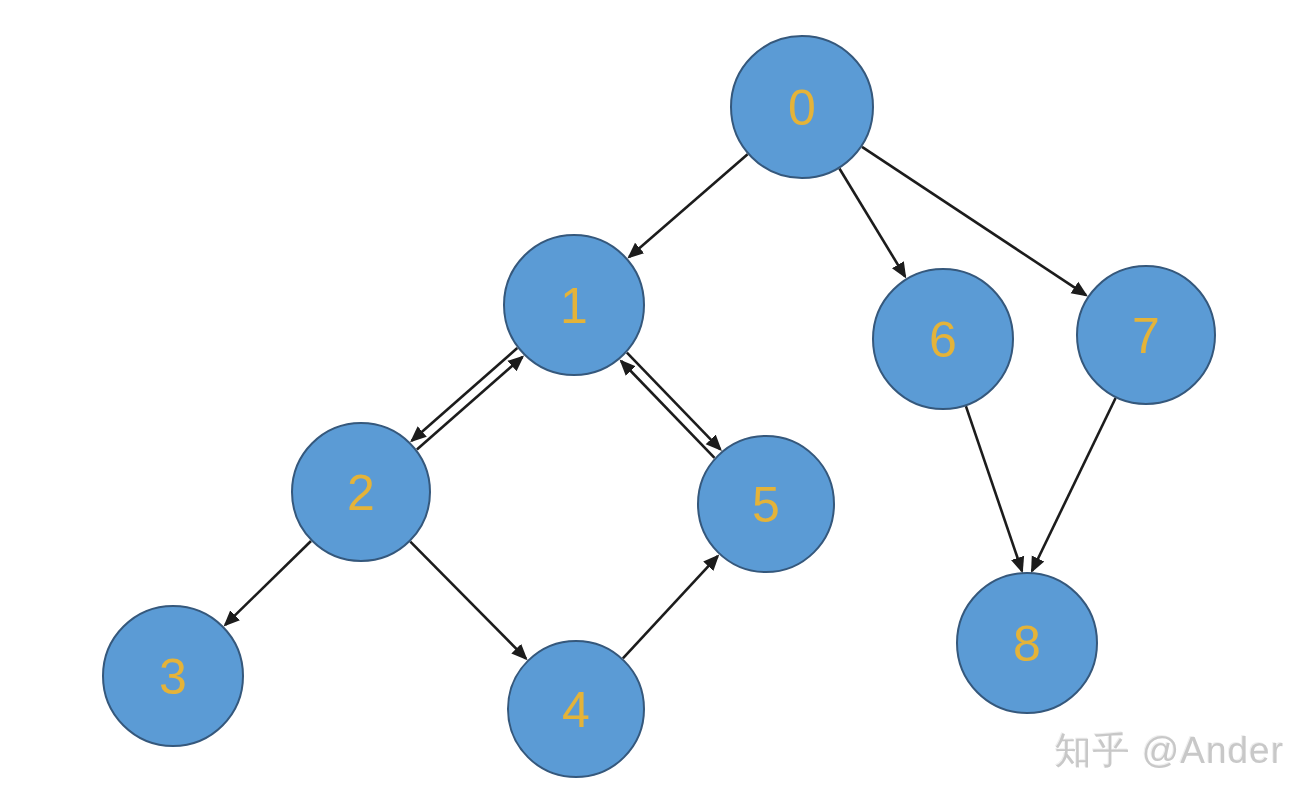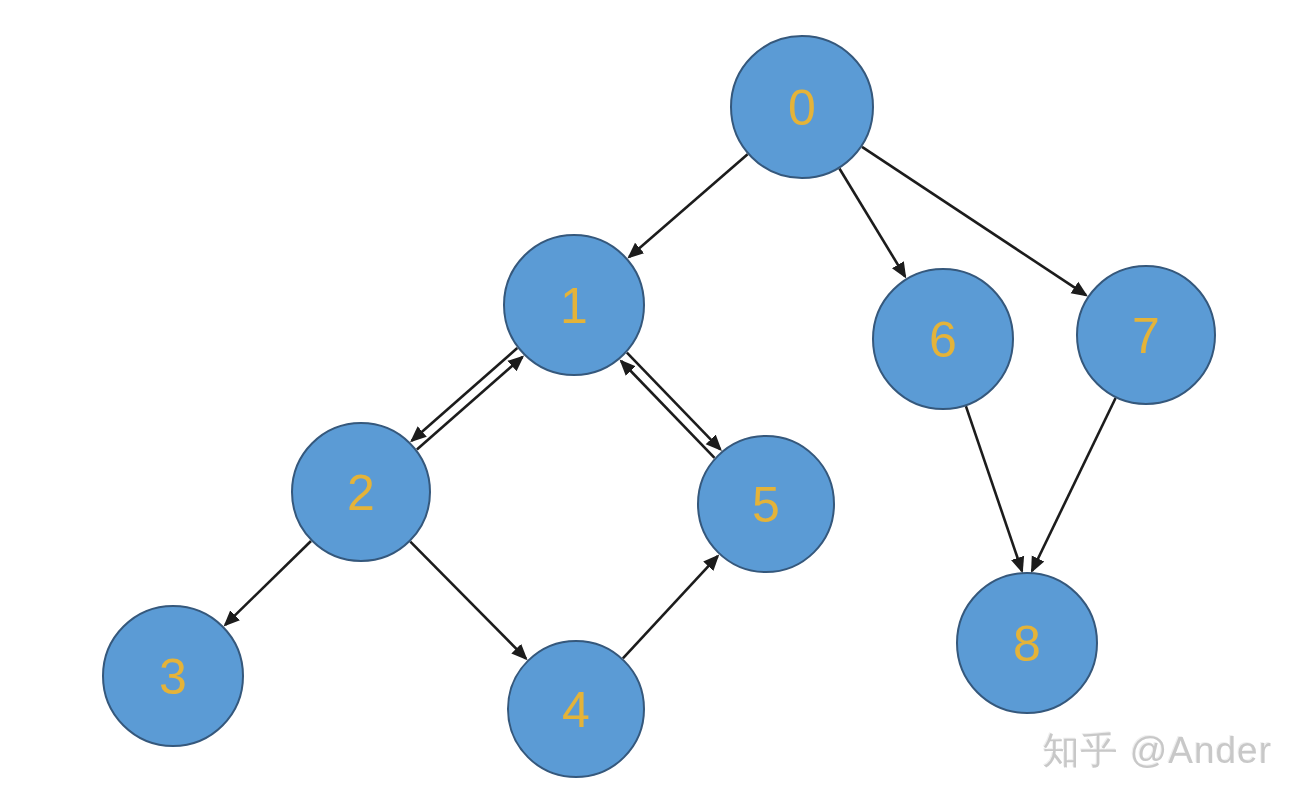--- a/index.html
+++ b/index.html
@@ -33,21 +33,21 @@
   .node-label{
     fill:var(--label-color);
     font-family:"Liberation Sans",sans-serif;
     font-size:50px;
     font-weight:400;
     text-anchor:middle;
   }
   .watermark{
     position:absolute;
     top:726px;
-    right:36px;
+    right:24px;
     font-size:37px;
     letter-spacing:1px;
     color:var(--watermark-color);
     text-shadow:1px 1px 0 #ffffff, -1px -1px 0 #efefef;
     user-select:none;
     white-space:nowrap;
   }
 </style>
 </head>
 <body>

